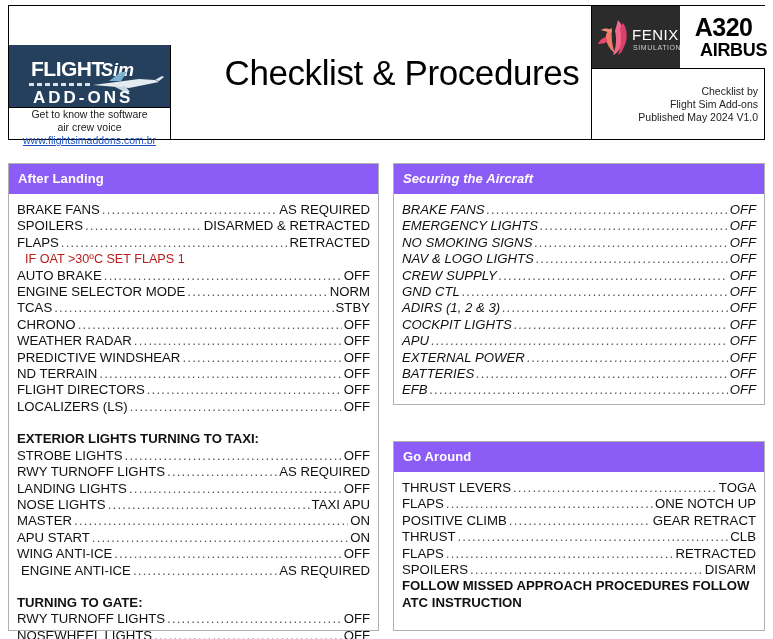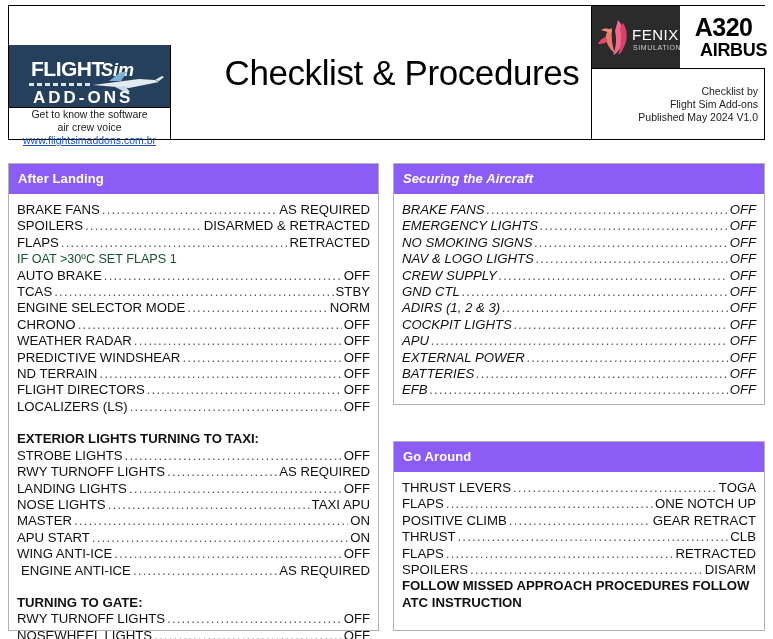--- a/index.html
+++ b/index.html
@@ -113,21 +113,21 @@
     color:#555;
   }
   .row .leader::before{
     content:"................................................................................................";
     display:block;white-space:nowrap;
   }
   .row .value{flex:0 0 auto;}
 
   .note{
     font-size:12.6px;line-height:16.4px;
-    color:#14532d;white-space:nowrap;
+    color:#b91c1c;white-space:nowrap;margin-left:8px;
   }
   .section-label{
     font-size:13.2px;line-height:16.4px;
     font-weight:bold;color:#111;white-space:nowrap;
   }
   .spacer{height:16px;}
   .row.indent .item{padding-left:4px;text-align:right;}
   .freetext{
     font-size:13.2px;line-height:16.4px;
     font-weight:bold;color:#111;
@@ -222,28 +222,28 @@
         <span class="leader"></span>
         <span class="value">RETRACTED</span>
       </div>
       <div class="note">IF OAT &gt;30ºC SET FLAPS 1</div>
       <div class="row">
         <span class="item">AUTO BRAKE</span>
         <span class="leader"></span>
         <span class="value">OFF</span>
       </div>
       <div class="row">
+        <span class="item">ENGINE SELECTOR MODE</span>
+        <span class="leader"></span>
+        <span class="value">NORM</span>
+      </div>
+      <div class="row">
         <span class="item">TCAS</span>
         <span class="leader"></span>
         <span class="value">STBY</span>
-      </div>
-      <div class="row">
-        <span class="item">ENGINE SELECTOR MODE</span>
-        <span class="leader"></span>
-        <span class="value">NORM</span>
       </div>
       <div class="row">
         <span class="item">CHRONO</span>
         <span class="leader"></span>
         <span class="value">OFF</span>
       </div>
       <div class="row">
         <span class="item">WEATHER RADAR</span>
         <span class="leader"></span>
         <span class="value">OFF</span>

